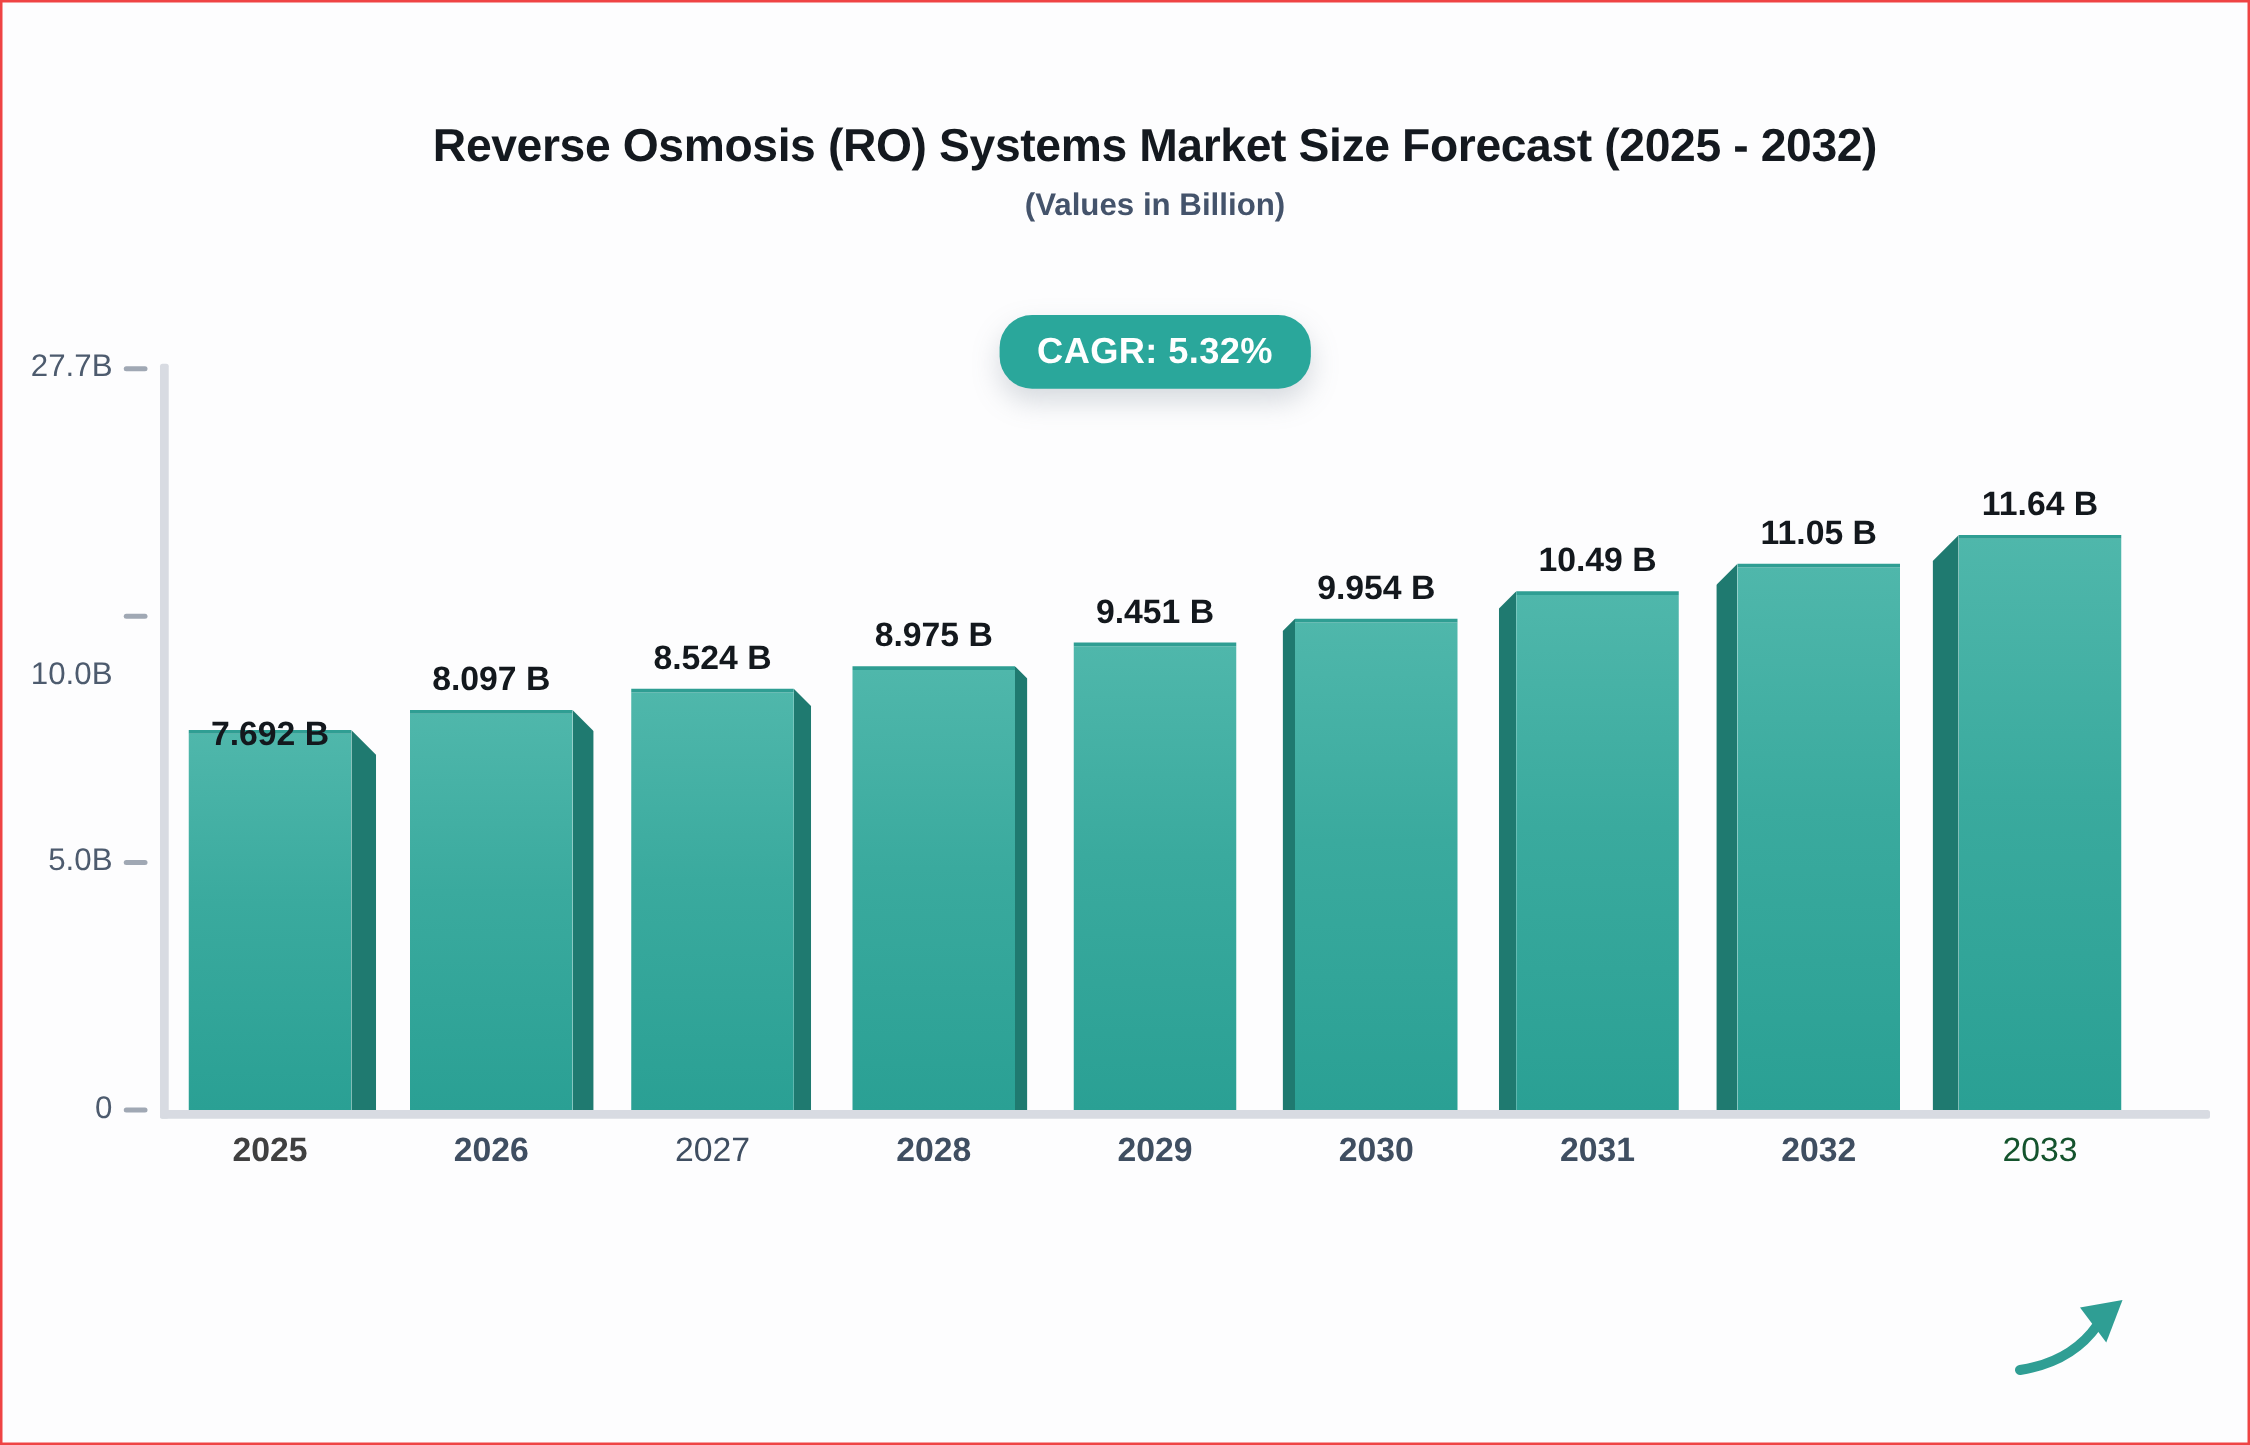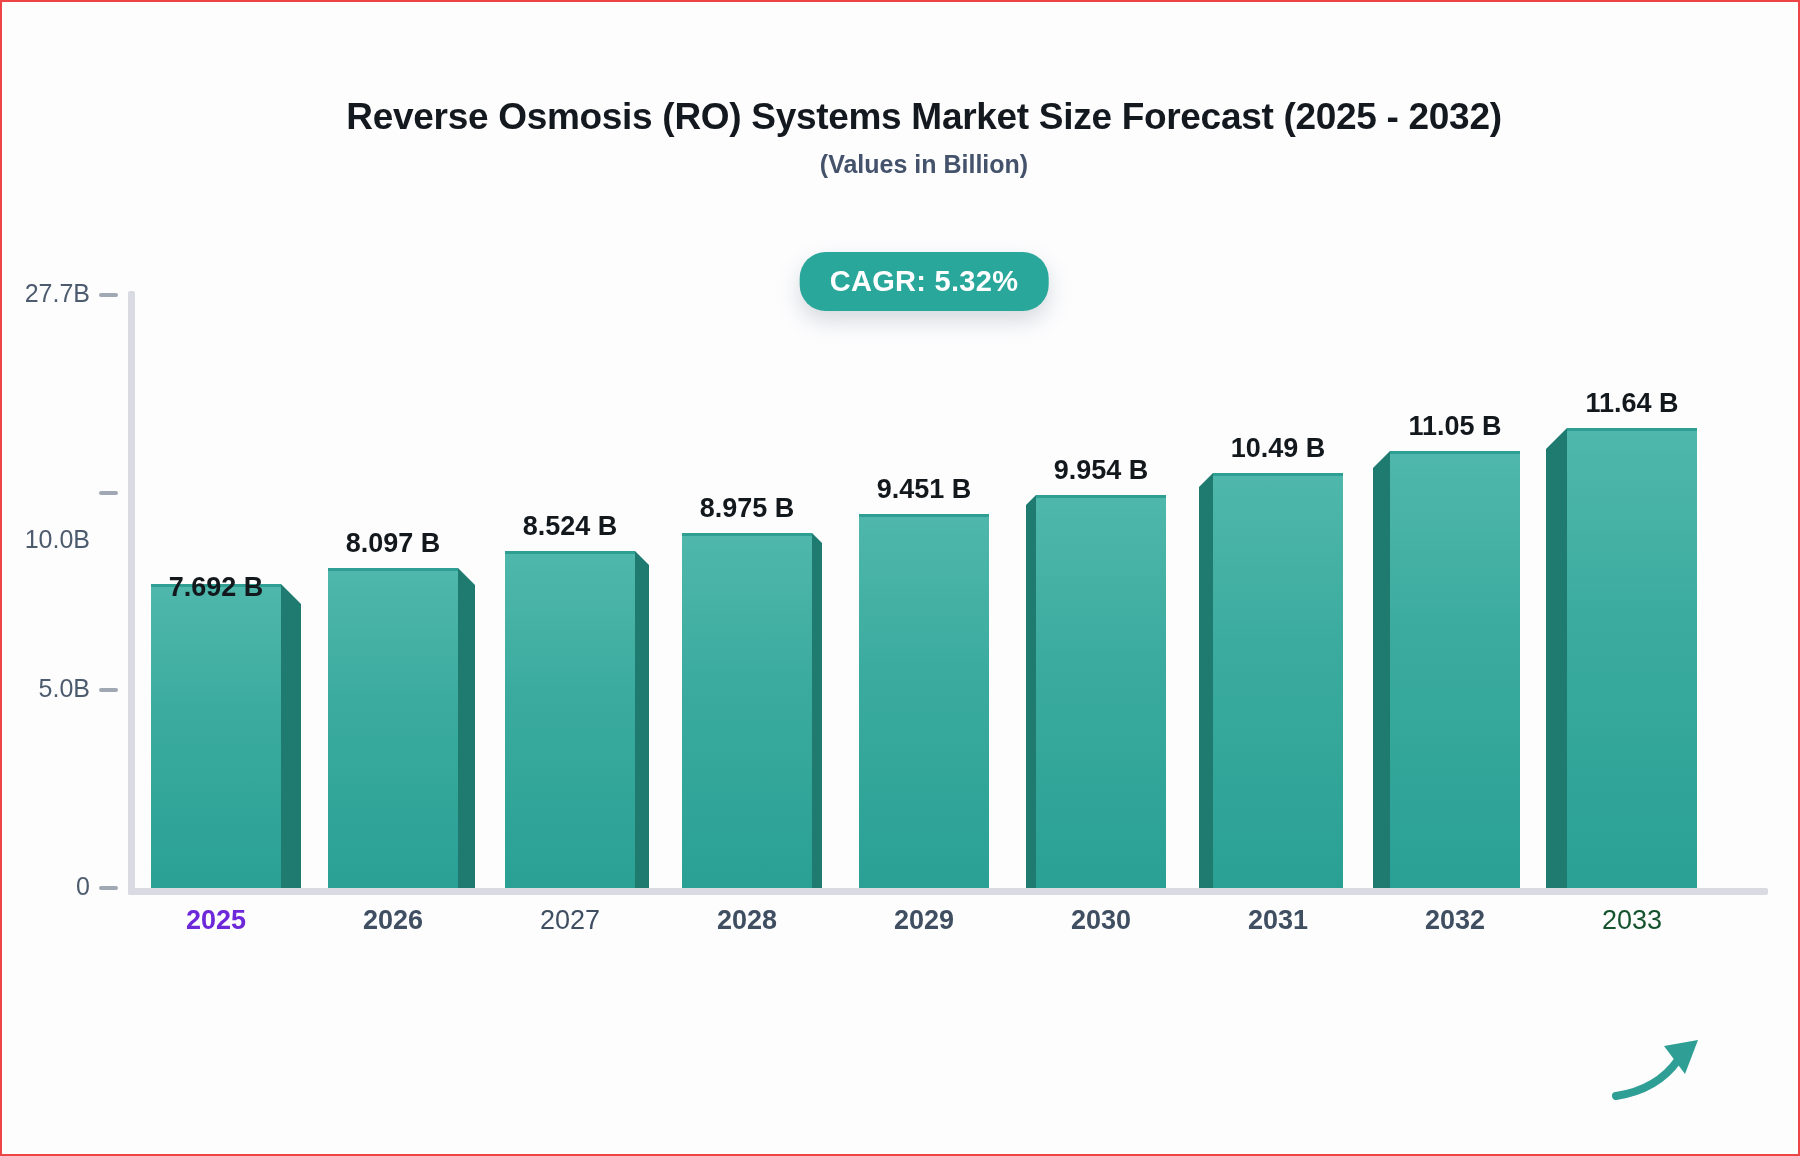--- a/index.html
+++ b/index.html
@@ -62,21 +62,21 @@
       <div style="position: absolute; left: 97px; top: 291.05px; width: 19px; height: 4px; border-radius: 2px; background: rgb(160, 168, 180);"></div>
       <div style="position: absolute; left: 0px; top: 474.7px; width: 88px; text-align: right; font-size: 25px; color: rgb(77, 91, 110); margin-top: 48px;">10.0B</div>
       <div style="position: absolute; left: 97px; top: 488.7px; width: 19px; height: 4px; border-radius: 2px; background: rgb(160, 168, 180);"></div>
       <div style="position: absolute; left: 0px; top: 672.35px; width: 88px; text-align: right; font-size: 25px; color: rgb(77, 91, 110);">5.0B</div>
       <div style="position: absolute; left: 97px; top: 686.35px; width: 19px; height: 4px; border-radius: 2px; background: rgb(160, 168, 180);"></div>
       <div style="position: absolute; left: 0px; top: 870px; width: 88px; text-align: right; font-size: 25px; color: rgb(77, 91, 110);">0</div>
       <div style="position: absolute; left: 97px; top: 884px; width: 19px; height: 4px; border-radius: 2px; background: rgb(160, 168, 180);"></div>
       <div style="position: absolute; left: 279px; top: 582px; width: 20px; height: 304px; background: rgb(31, 122, 112); clip-path: polygon(0px 0px, 100% 20px, 100% 100%, 0px 100%);"></div>
       <div style="position: absolute; left: 149px; top: 582px; width: 130px; height: 304px; background: linear-gradient(rgb(79, 183, 171) 0%, rgb(58, 170, 158) 45%, rgb(42, 160, 148) 100%); border-top: 3px solid rgb(47, 158, 147);"></div>
       <div style="position: absolute; left: 214px; top: 542px; transform: translateX(-50%); white-space: nowrap; font-size: 27px; font-weight: 600; color: rgb(19, 24, 29); margin-top: 28px;">7.692 B</div>
-      <div style="position: absolute; left: 214px; top: 903px; transform: translateX(-50%); white-space: nowrap; font-size: 27px; font-weight: 700; color: #6d28d9;">2025</div>
+      <div style="position: absolute; left: 214px; top: 903px; transform: translateX(-50%); white-space: nowrap; font-size: 27px; font-weight: 700; color: #404040;">2025</div>
       <div style="position: absolute; left: 456px; top: 566px; width: 17px; height: 320px; background: rgb(31, 122, 112); clip-path: polygon(0px 0px, 100% 17px, 100% 100%, 0px 100%);"></div>
       <div style="position: absolute; left: 326px; top: 566px; width: 130px; height: 320px; background: linear-gradient(rgb(79, 183, 171) 0%, rgb(58, 170, 158) 45%, rgb(42, 160, 148) 100%); border-top: 3px solid rgb(47, 158, 147);"></div>
       <div style="position: absolute; left: 391px; top: 526px; transform: translateX(-50%); white-space: nowrap; font-size: 27px; font-weight: 600; color: rgb(19, 24, 29);">8.097 B</div>
       <div style="position: absolute; left: 391px; top: 903px; transform: translateX(-50%); white-space: nowrap; font-size: 27px; font-weight: 700; color: rgb(63, 78, 97);">2026</div>
       <div style="position: absolute; left: 633px; top: 549px; width: 14px; height: 337px; background: rgb(31, 122, 112); clip-path: polygon(0px 0px, 100% 14px, 100% 100%, 0px 100%);"></div>
       <div style="position: absolute; left: 503px; top: 549px; width: 130px; height: 337px; background: linear-gradient(rgb(79, 183, 171) 0%, rgb(58, 170, 158) 45%, rgb(42, 160, 148) 100%); border-top: 3px solid rgb(47, 158, 147);"></div>
       <div style="position: absolute; left: 568px; top: 509px; transform: translateX(-50%); white-space: nowrap; font-size: 27px; font-weight: 600; color: rgb(19, 24, 29); text-align: right;">8.524 B</div>
       <div style="position: absolute; left: 568px; top: 903px; transform: translateX(-50%); white-space: nowrap; font-size: 27px; font-weight: 400; color: rgb(63, 78, 97);">2027</div>
       <div style="position: absolute; left: 810px; top: 531px; width: 10px; height: 355px; background: rgb(31, 122, 112); clip-path: polygon(0px 0px, 100% 10px, 100% 100%, 0px 100%);"></div>
       <div style="position: absolute; left: 680px; top: 531px; width: 130px; height: 355px; background: linear-gradient(rgb(79, 183, 171) 0%, rgb(58, 170, 158) 45%, rgb(42, 160, 148) 100%); border-top: 3px solid rgb(47, 158, 147);"></div>

